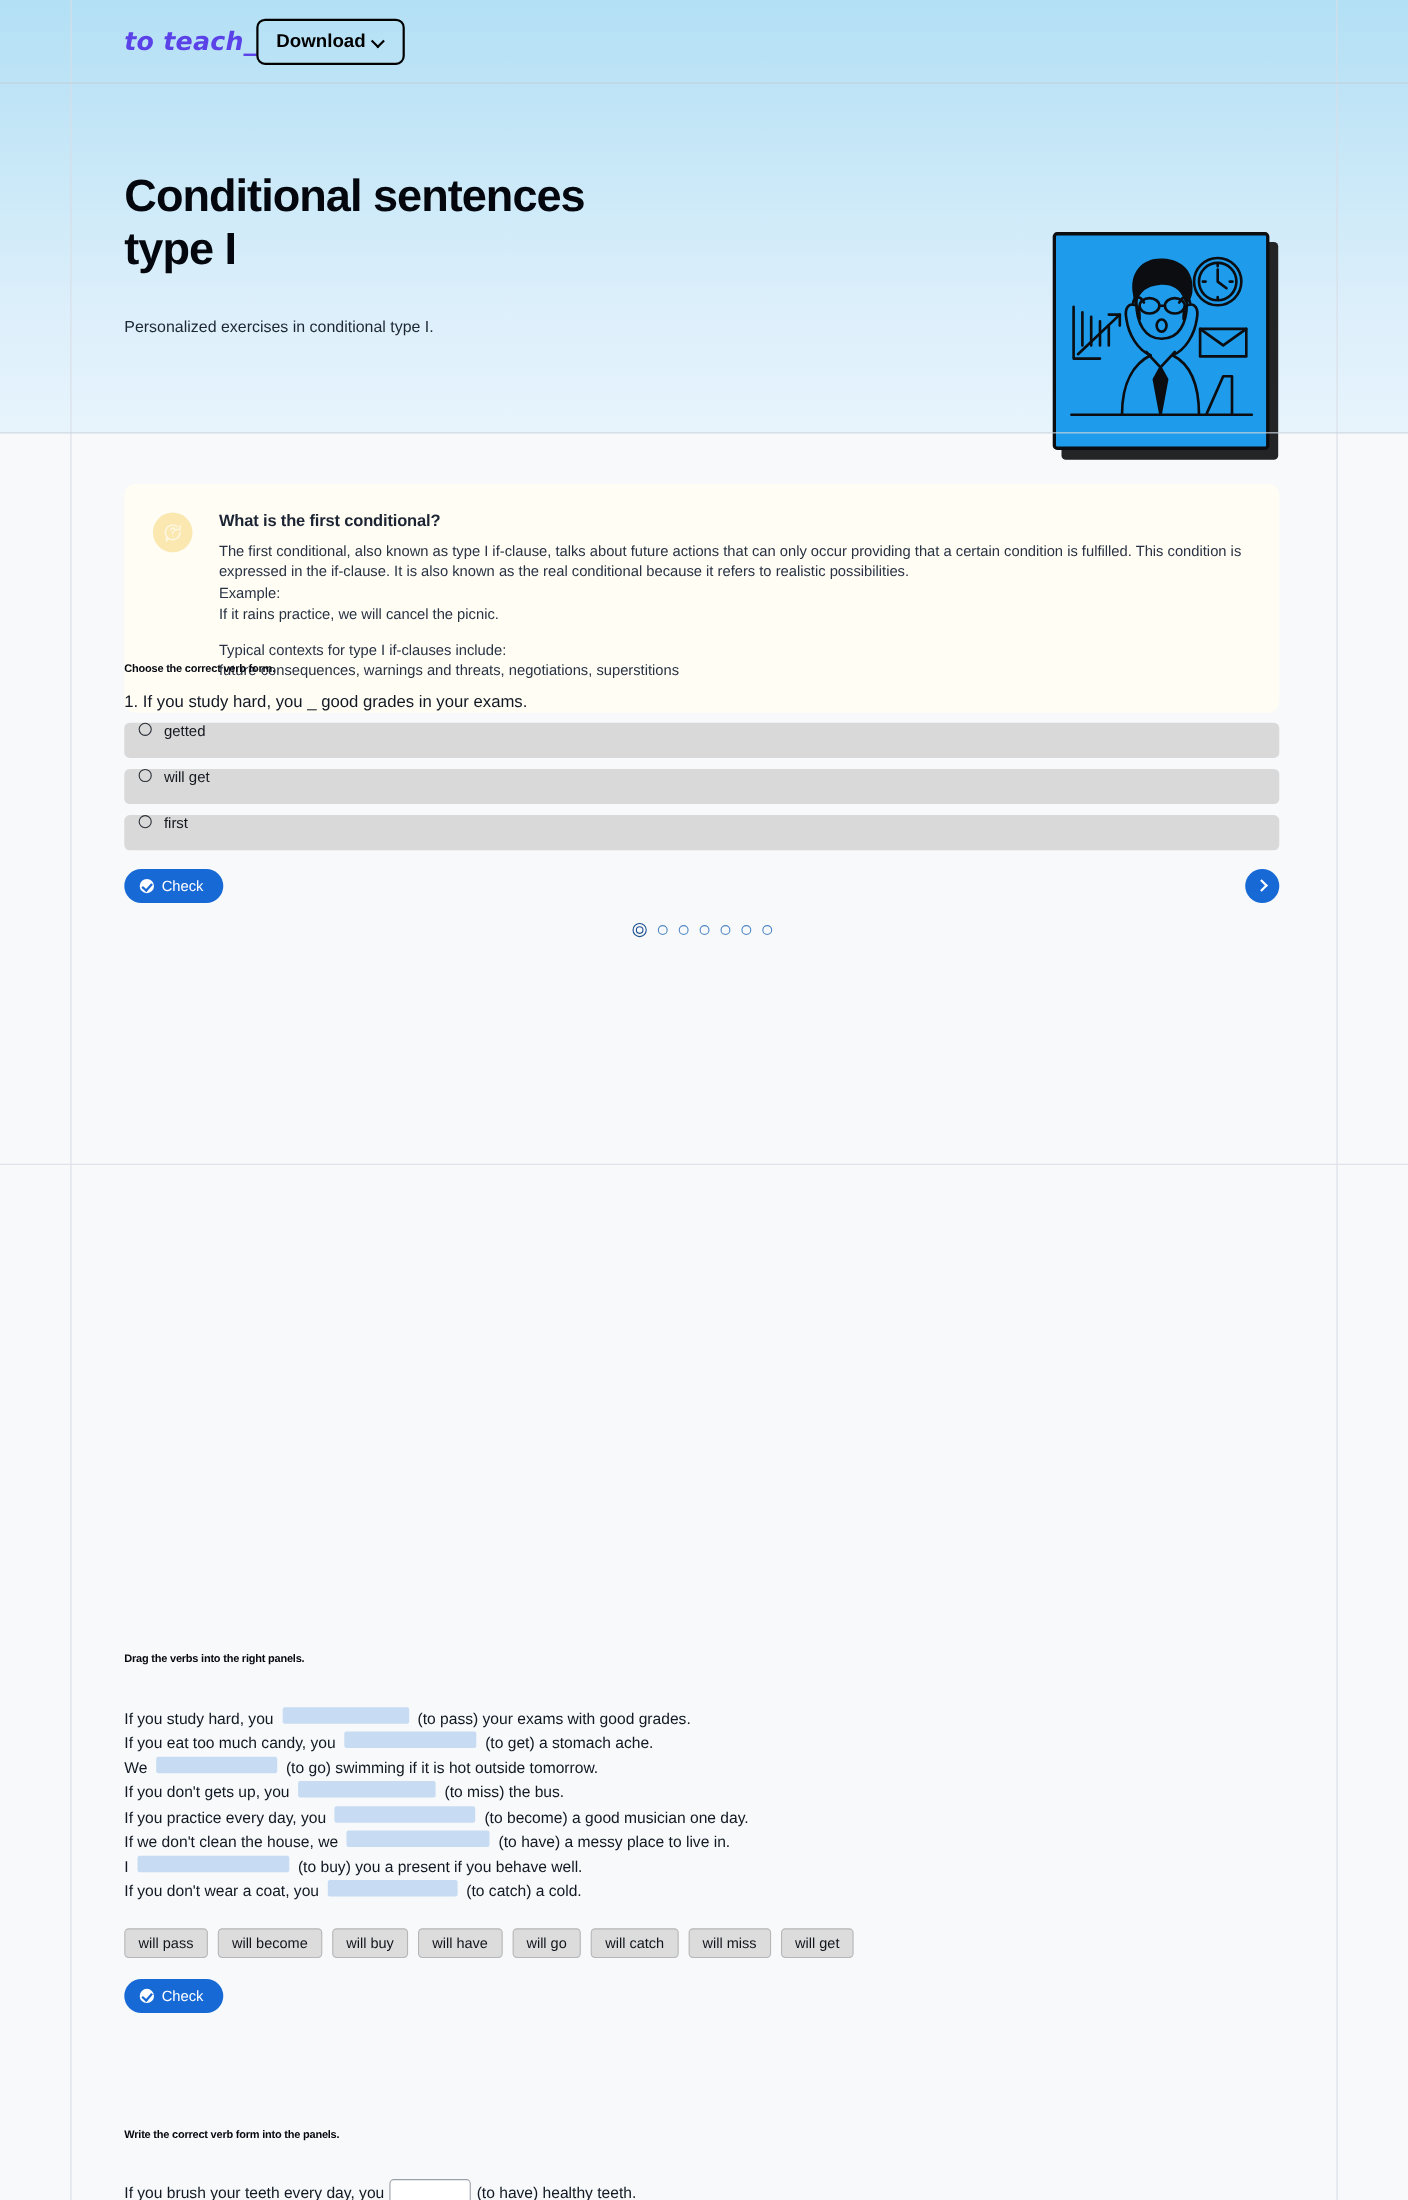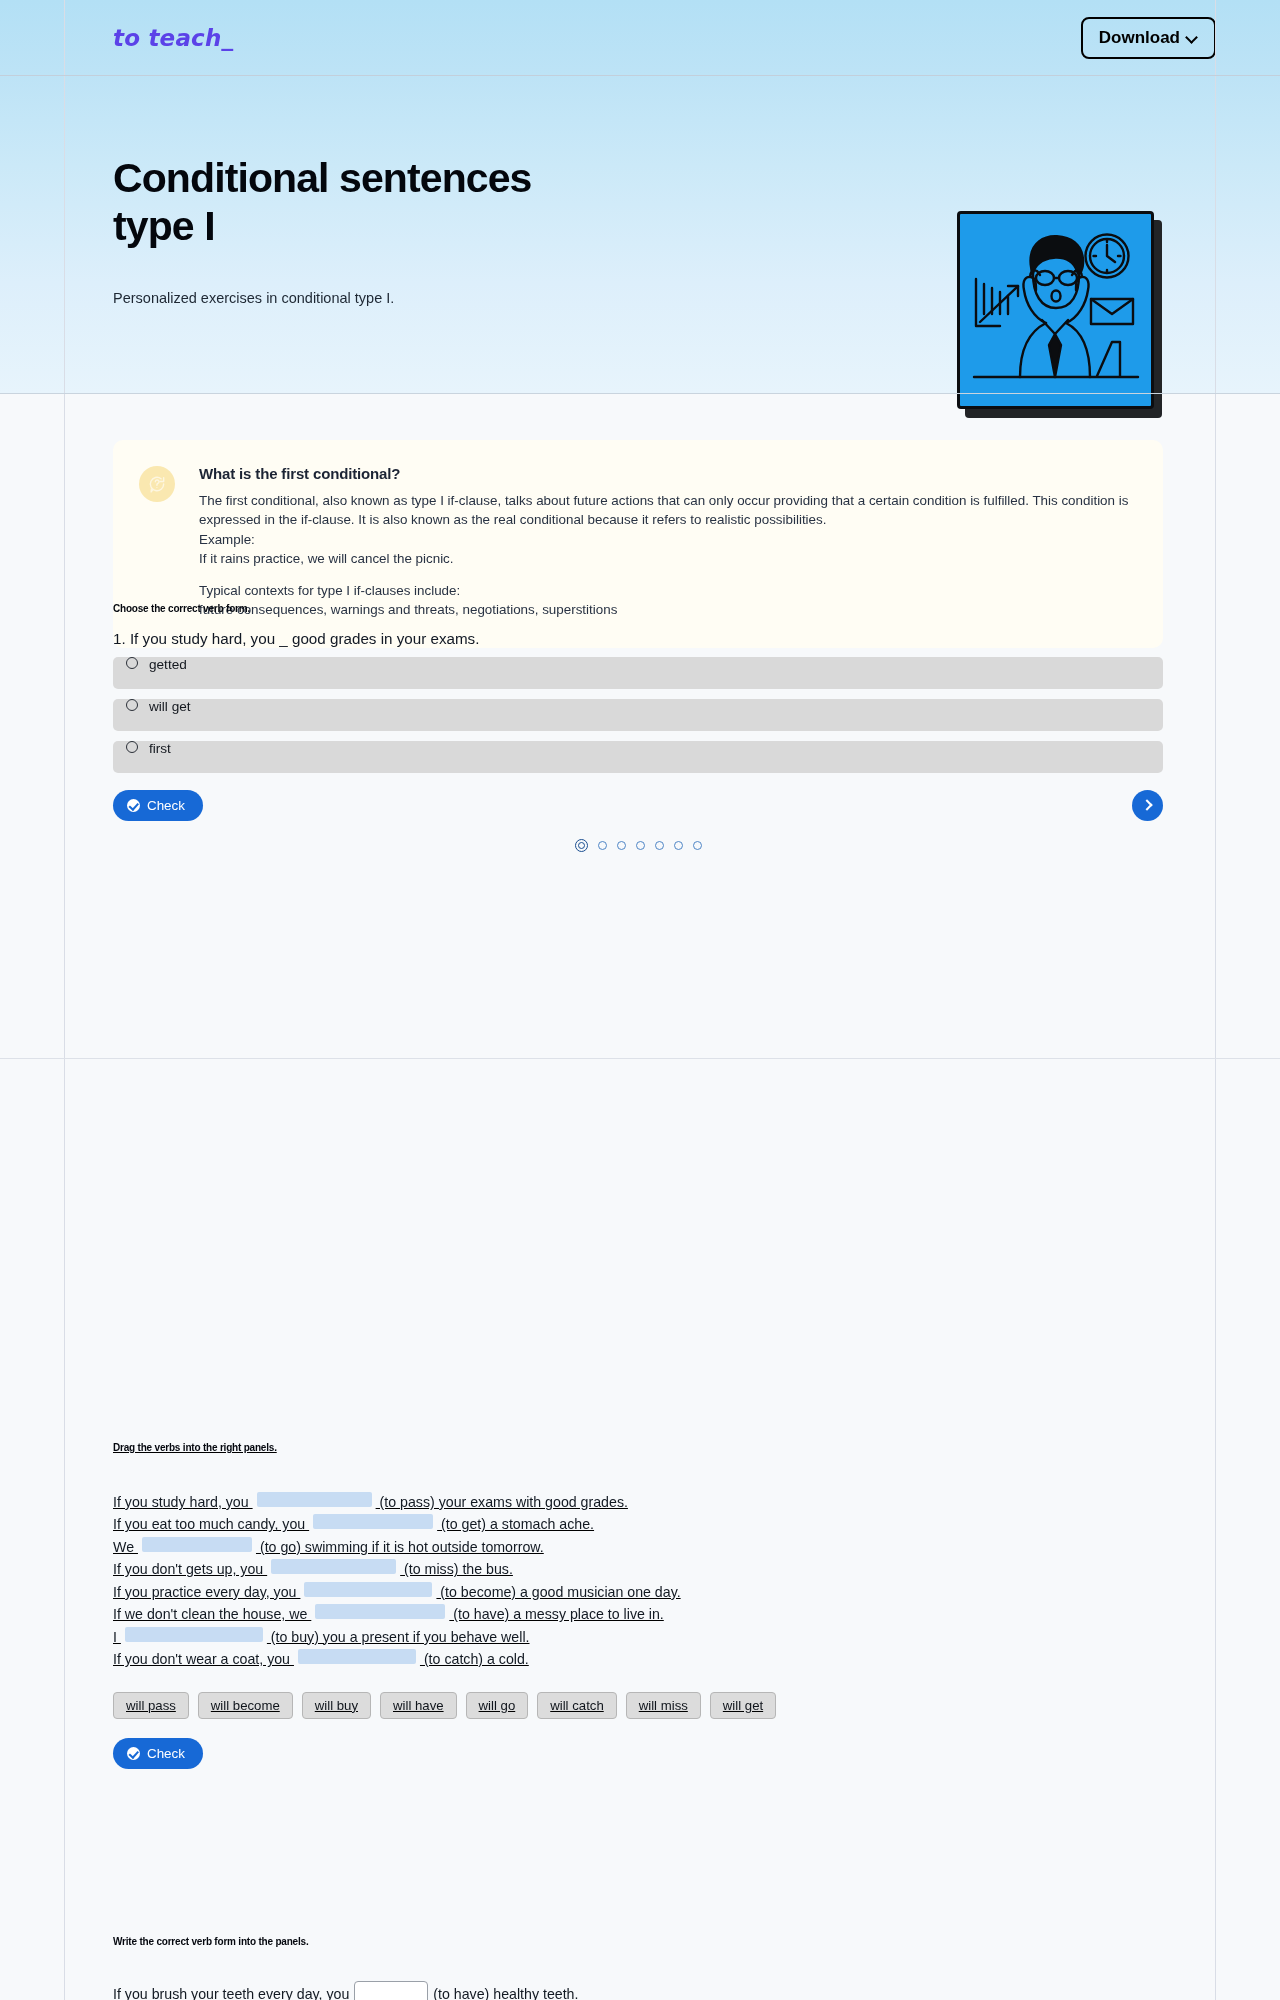--- a/index.html
+++ b/index.html
@@ -46,21 +46,20 @@
     height: 393px;
     background: linear-gradient(180deg, #b3e0f5 0%, #bde3f6 19%, #cbe9f8 42%, #ddeffb 72%, #e7f4fc 100%);
   }
 
   .topbar {
     position: absolute;
     top: 0; left: 0; right: 0;
     height: 75px;
     display: flex;
     align-items: center;
-    justify-content: space-between;
     padding: 0 64px 0 113px;
   }
 
   .logo {
     font-family: "DejaVu Sans", sans-serif;
     font-style: italic;
     font-weight: 700;
     font-size: 23px;
     color: #5b42e8;
     letter-spacing: 0.2px;
@@ -297,21 +296,21 @@
   .dot.active::after {
     content: "";
     position: absolute;
     left: 2px; top: 2px;
     width: 5px; height: 5px;
     border-radius: 50%;
     border: 1.6px solid #1b4f91;
   }
 
   
-  .drag { position: absolute; left: 113px; top: 1049px; width: 1050px; text-decoration: underline; }
+  .drag { position: absolute; left: 113px; top: 1110px; width: 1050px; }
   .drag-lines { margin-top: 38px; }
   .dline {
     font-size: 14.2px;
     color: #121922;
     line-height: 1.58;
     display: flex;
     align-items: baseline;
     flex-wrap: nowrap;
     white-space: pre;
   }

